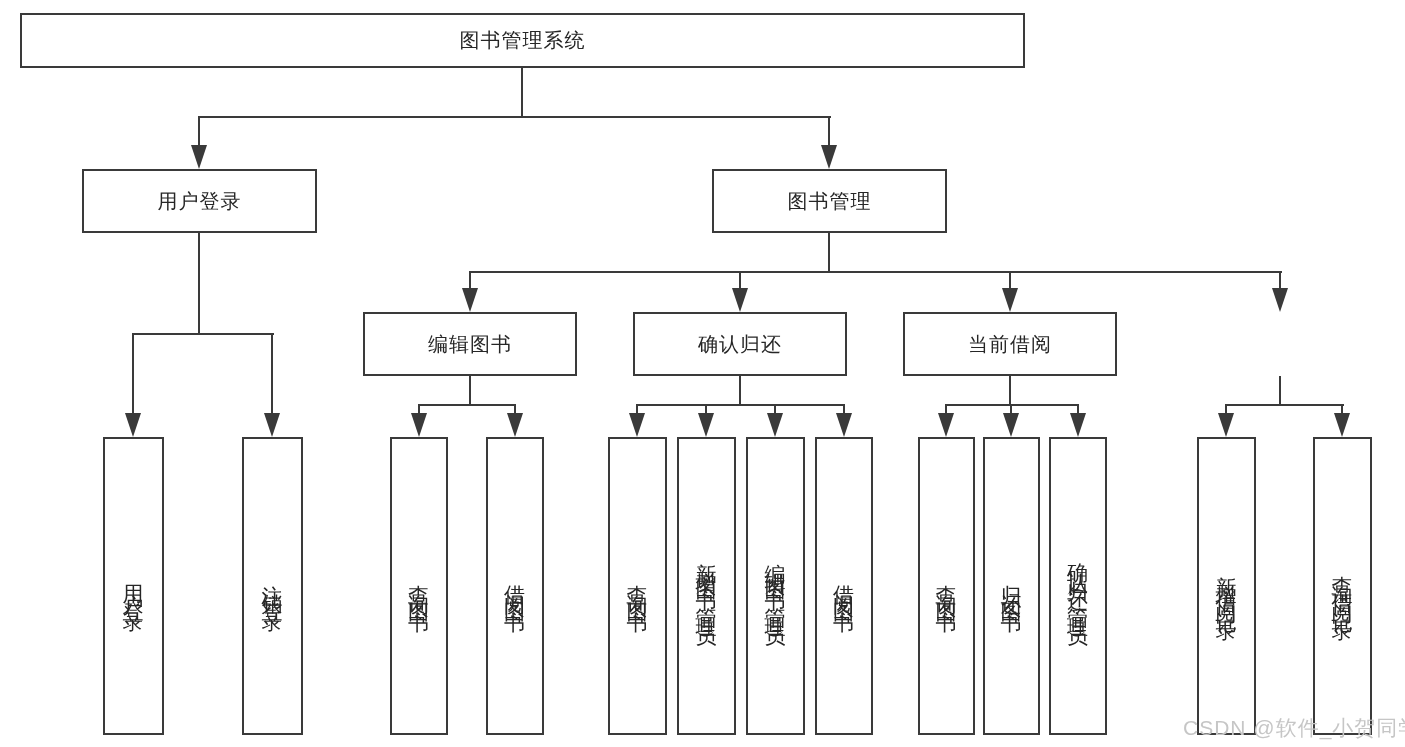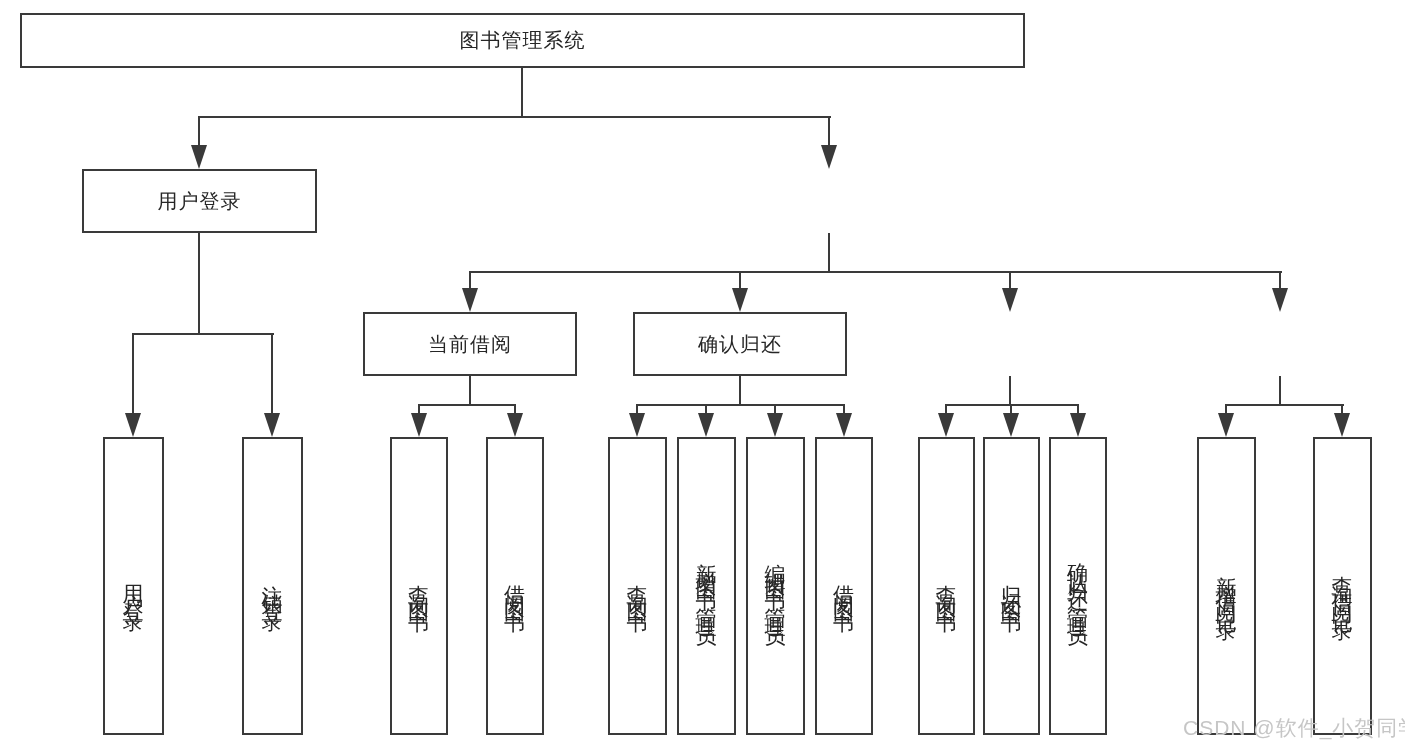--- a/index.html
+++ b/index.html
@@ -75,20 +75,23 @@
 
   <div class="ln" style="left:521px;top:68px;width:2px;height:50px"></div>
   <div class="ln" style="left:198px;top:116px;width:633px;height:2px"></div>
   <div class="ln" style="left:198px;top:116px;width:2px;height:31px"></div>
   <div class="arrow" style="left:191px;top:145px"></div>
   <div class="ln" style="left:828px;top:116px;width:2px;height:31px"></div>
   <div class="arrow" style="left:821px;top:145px"></div>
 
   <div class="box hbox" style="left:82px;top:169px;width:235px;height:64px">
     <span>用户登录</span>
+  </div>
+  <div class="box hbox" style="left:712px;top:169px;width:235px;height:64px">
+    <span>图书管理</span>
   </div>
 
   <div class="ln" style="left:198px;top:233px;width:2px;height:102px"></div>
   <div class="ln" style="left:132px;top:333px;width:142px;height:2px"></div>
   <div class="ln" style="left:132px;top:333px;width:2px;height:82px"></div>
   <div class="arrow" style="left:125px;top:413px"></div>
   <div class="ln" style="left:271px;top:333px;width:2px;height:82px"></div>
   <div class="arrow" style="left:264px;top:413px"></div>
 
   <div class="ln" style="left:828px;top:233px;width:2px;height:40px"></div>
@@ -96,24 +99,27 @@
   <div class="ln" style="left:469px;top:271px;width:2px;height:19px"></div>
   <div class="arrow" style="left:462px;top:288px"></div>
   <div class="ln" style="left:739px;top:271px;width:2px;height:19px"></div>
   <div class="arrow" style="left:732px;top:288px"></div>
   <div class="ln" style="left:1009px;top:271px;width:2px;height:19px"></div>
   <div class="arrow" style="left:1002px;top:288px"></div>
   <div class="ln" style="left:1279px;top:271px;width:2px;height:19px"></div>
   <div class="arrow" style="left:1272px;top:288px"></div>
 
   <div class="box hbox" style="left:363px;top:312px;width:214px;height:64px">
-    <span>当前借阅</span>
+    <span>编辑图书</span>
   </div>
   <div class="box hbox" style="left:633px;top:312px;width:214px;height:64px">
     <span>确认归还</span>
+  </div>
+  <div class="box hbox" style="left:903px;top:312px;width:214px;height:64px">
+    <span>当前借阅</span>
   </div>
 
   <div class="ln" style="left:469px;top:376px;width:2px;height:30px"></div>
   <div class="ln" style="left:418px;top:404px;width:98px;height:2px"></div>
   <div class="ln" style="left:418px;top:404px;width:2px;height:11px"></div>
   <div class="arrow" style="left:411px;top:413px"></div>
   <div class="ln" style="left:514px;top:404px;width:2px;height:11px"></div>
   <div class="arrow" style="left:507px;top:413px"></div>
 
   <div class="ln" style="left:739px;top:376px;width:2px;height:30px"></div>

